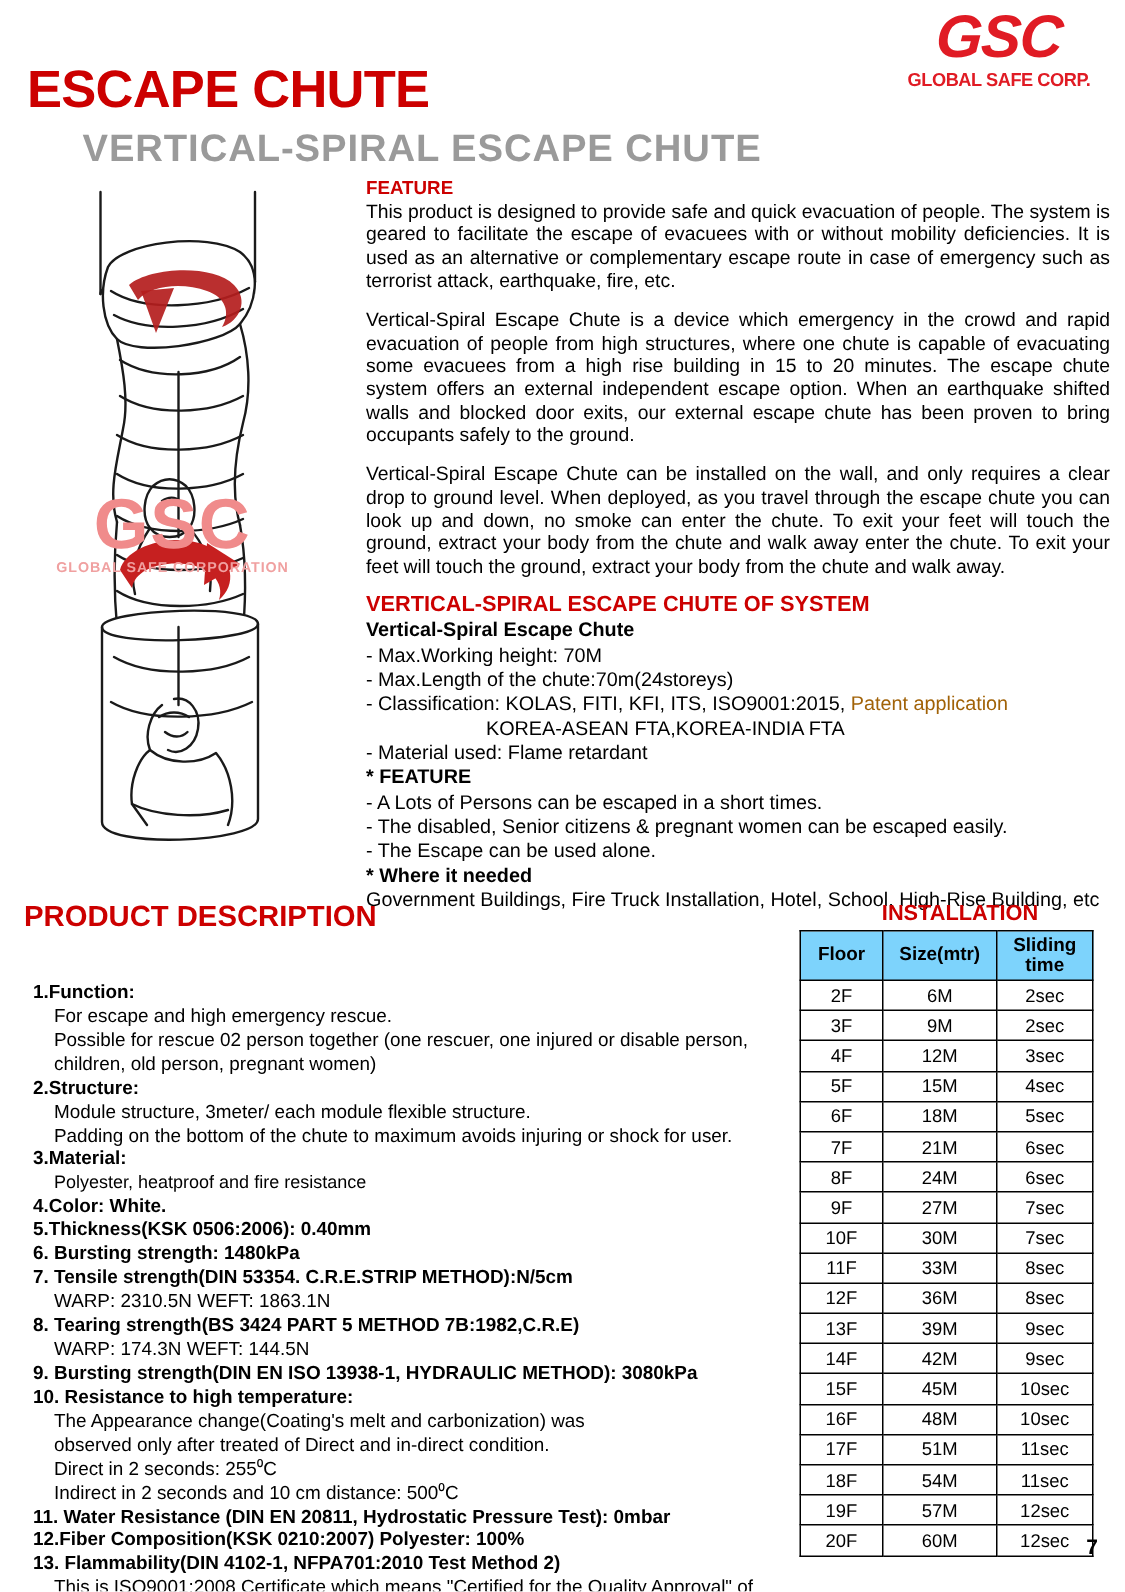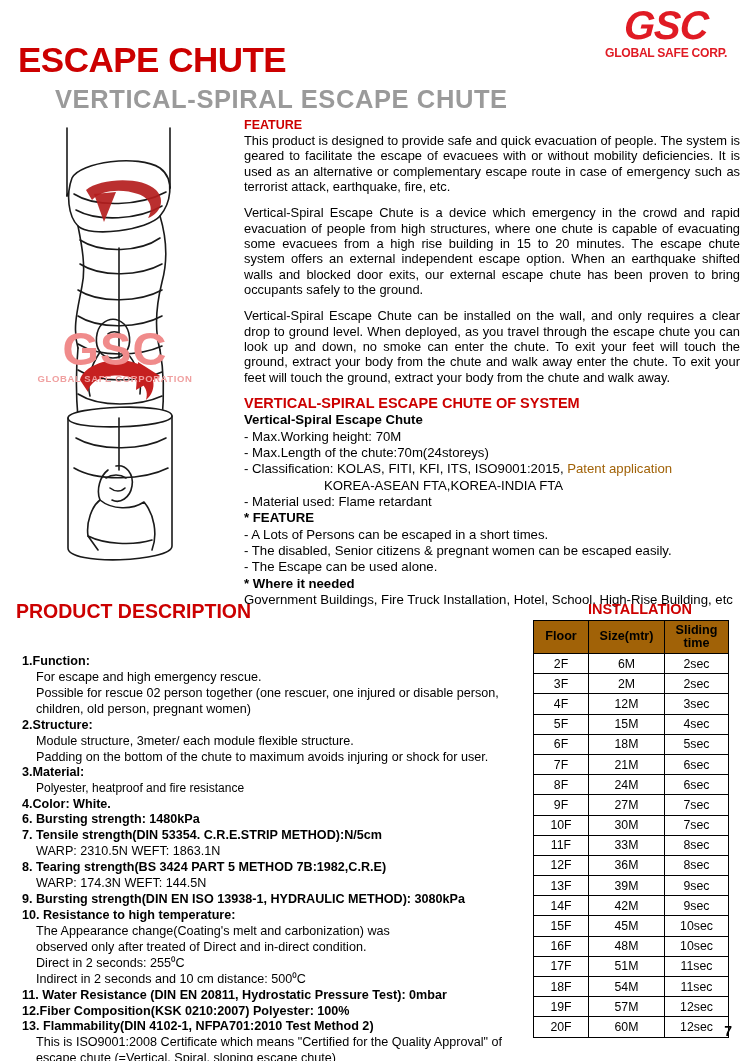--- a/index.html
+++ b/index.html
@@ -186,21 +186,21 @@
   #install-table td, #install-table th {
     border: 1.3px solid #000;
     text-align: center;
     font-size: 12.3px;
     height: 19.2px;
     padding: 0;
     font-weight: normal;
     font-family: "Liberation Sans", sans-serif;
   }
   #install-table thead th {
-    background: #a16207;
+    background: #7dd3fc;
     font-weight: bold;
     font-size: 12.6px;
     height: 32px;
     line-height: 1.05;
   }
   #install-table col.c1 { width: 55px; }
   #install-table col.c2 { width: 76px; }
   #install-table col.c3 { width: 64px; }
 
   
@@ -320,20 +320,21 @@
       <div class="pd b">1.Function:</div>
       <div class="pd i1">For escape and high emergency rescue.</div>
       <div class="pd i1">Possible for rescue 02 person together (one rescuer, one injured or disable person,</div>
       <div class="pd i1">children, old person, pregnant women)</div>
       <div class="pd b">2.Structure:</div>
       <div class="pd i1">Module structure, 3meter/ each module flexible structure.</div>
       <div class="pd i1">Padding on the bottom of the chute to maximum avoids injuring or shock for user.</div>
       <div class="pd b">3.Material:</div>
       <div class="pd i1 small">Polyester, heatproof and fire resistance</div>
       <div class="pd b">4.Color: White.</div>
+      <div class="pd b">5.Thickness(KSK 0506:2006): 0.40mm</div>
       <div class="pd b">6. Bursting strength: 1480kPa</div>
       <div class="pd b">7. Tensile strength(DIN 53354. C.R.E.STRIP METHOD):N/5cm</div>
       <div class="pd i1">WARP: 2310.5N  WEFT: 1863.1N</div>
       <div class="pd b">8. Tearing strength(BS 3424 PART 5 METHOD 7B:1982,C.R.E)</div>
       <div class="pd i1">WARP: 174.3N   WEFT: 144.5N</div>
       <div class="pd b">9. Bursting strength(DIN EN ISO 13938-1, HYDRAULIC METHOD):   3080kPa</div>
       <div class="pd b">10. Resistance to high temperature:</div>
       <div class="pd i1">The Appearance change(Coating's melt and carbonization) was</div>
       <div class="pd i1">observed only after treated of Direct and in-direct condition.</div>
       <div class="pd i1">Direct in 2 seconds: 255⁰C</div>
@@ -363,21 +364,21 @@
       </tr>
     </thead>
     <tbody id="install-body">
         <tr>
           <td>2F</td>
           <td>6M</td>
           <td>2sec</td>
         </tr>
         <tr>
           <td>3F</td>
-          <td>2M</td>
+          <td>9M</td>
           <td>2sec</td>
         </tr>
         <tr>
           <td>4F</td>
           <td>12M</td>
           <td>3sec</td>
         </tr>
         <tr>
           <td>5F</td>
           <td>15M</td>

